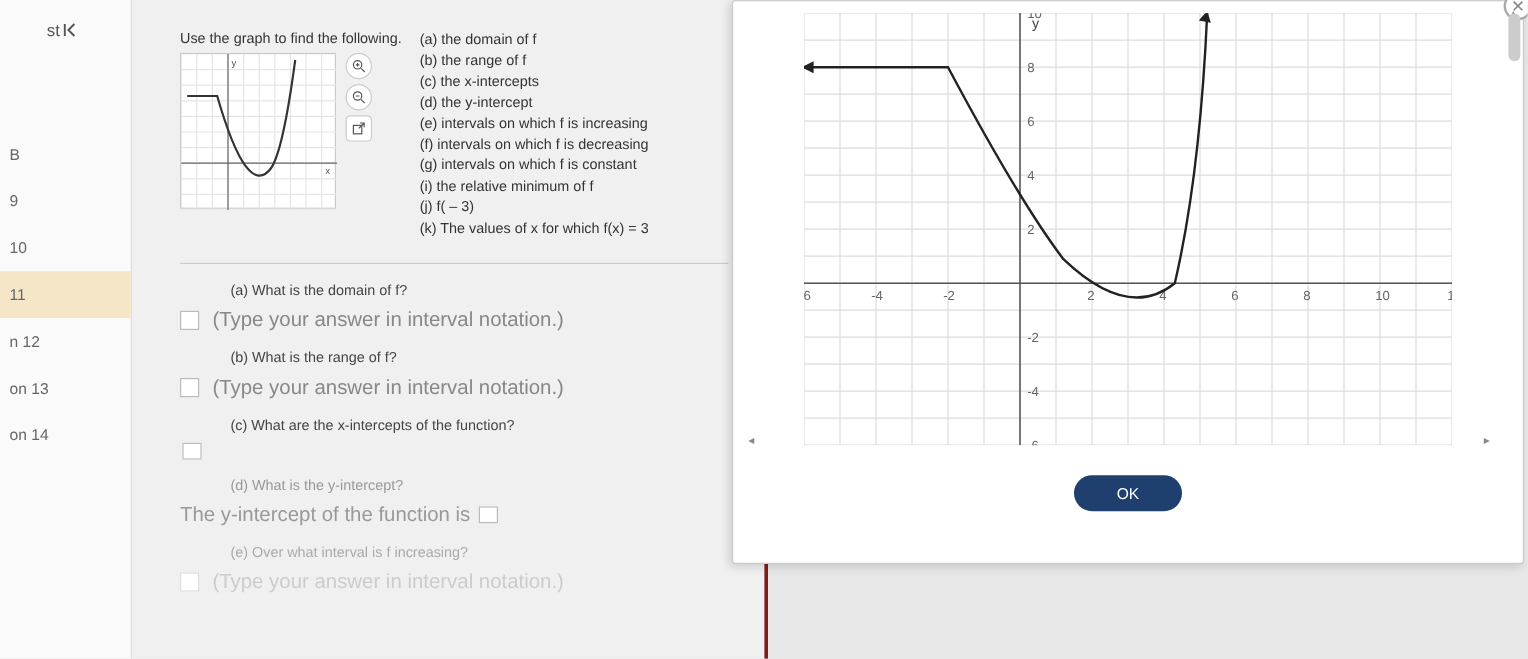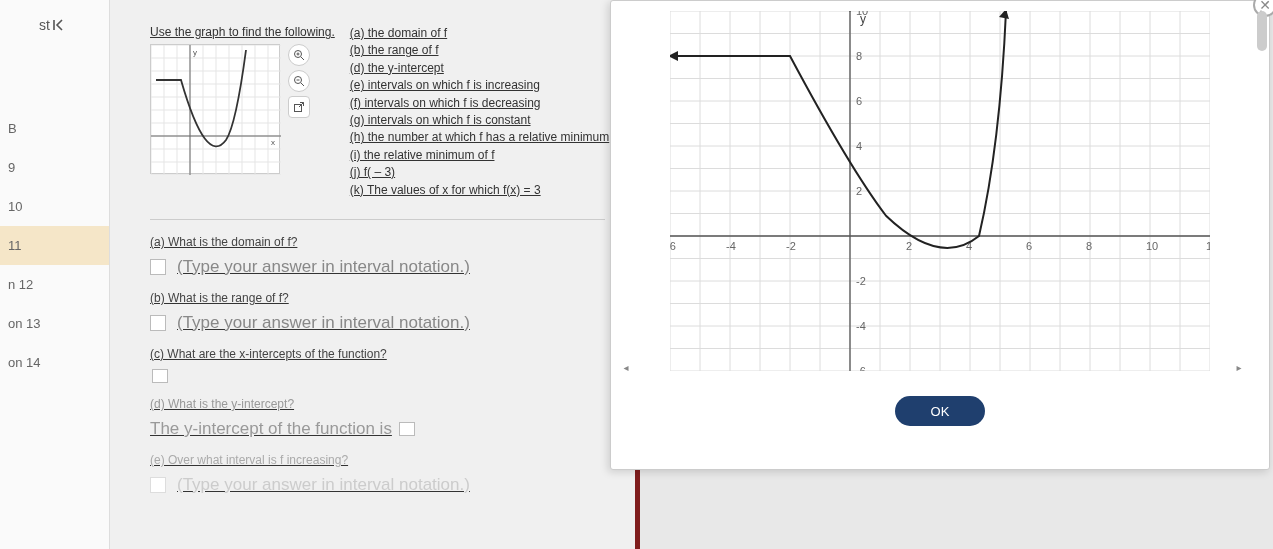--- a/index.html
+++ b/index.html
@@ -5,36 +5,36 @@
 * { box-sizing: border-box; margin: 0; padding: 0; }
 body { font-family: Arial, sans-serif; font-size: 12px; color: #333; background: #e8e8e8; width: 1273px; height: 549px; position: relative; overflow: hidden; }
 
 .left-nav { position: absolute; left: 0; top: 0; width: 110px; height: 100%; background: #fafafa; border-right: 1px solid #ddd; }
 .nav-header { padding: 15px 0 10px 5px; font-size: 14px; color: #555; display:flex; align-items:center; justify-content:center;}
 .collapse-icon { width: 20px; height: 20px; display:inline-flex; align-items:center; justify-content:center; margin-right:5px; }
 .nav-items { padding-top: 40px; }
 .nav-item { padding: 12px 8px; font-size: 13px; color: #666; cursor: pointer; }
 .nav-item.active { background: #f5e6c8; }
 
-.main-content { position: absolute; left: 110px; top: 0; width: 530px; height: 100%; background: #f0f0f0; overflow: hidden; border-right:5px solid #7f1d1d;text-decoration:underline;}
+.main-content { position: absolute; left: 110px; top: 0; width: 530px; height: 100%; background: #f0f0f0; overflow: hidden; border-right:3px solid #7f1d1d;}
 .scroll-hint { position:absolute; top:70px; right:4px; width:10px; height:10px; }
 .question-header { padding: 25px 30px 0 40px; display: flex; gap: 10px; }
 .instruction-text { font-size: 12px; color: #333; padding-bottom:5px; }
 .thumb-wrap { display: flex; align-items: flex-start; gap: 8px; }
 .mini-graph { width: 130px; height: 130px; background: #fff; border: 1px solid #ccc; position: relative; }
 .tool-col { display: flex; flex-direction: column; gap: 4px; }
 .tool-btn { width: 22px; height: 22px; border: 1px solid #ccc; border-radius: 50%; background: #fff; display: flex; align-items: center; justify-content: center; cursor: pointer; }
 .tool-btn.sq { border-radius: 4px; }
 .parts-list { font-size: 12px; color: #333; line-height: 1.45; padding-left:5px; flex:1;}
 .parts-list div { white-space: nowrap; }
 
 .divider { border-top: 1px solid #ccc; margin: 20px 30px 0 40px; }
 
 .answer-block { padding: 15px 30px 0 40px; color: #555; }
-.answer-block .q { font-size: 12px; color: #444; margin-bottom: 8px; }
+.answer-block .q { font-size: 12px; color: #444; margin-bottom: 8px; margin-left: 42px; }
 .answer-block .hint { font-size: 17px; color: #888; margin-bottom: 14px; display:flex; align-items:center; gap:5px;}
 .input-box { display: inline-block; width: 16px; height: 16px; border: 1px solid #bbb; background: #fff; vertical-align: middle; margin-right: 6px; }
 .inline-box { display:inline-block; width:16px; height:14px; border:1px solid #bbb; background:#fff; vertical-align:middle; margin:0 2px;}
 
 .popup { position: absolute; left: 610px; top: 0; width: 660px; height: 470px; background: #fff; border: 1px solid #ccc; border-radius: 3px; box-shadow: -2px 2px 8px rgba(0,0,0,0.15); }
 .popup-close { position: absolute; top: -8px; right: -8px; width: 24px; height: 24px; border-radius: 50%; border: 2px solid #aaa; background: #fff; display:flex; align-items:center; justify-content:center; color:#888; font-size:14px; cursor:pointer;}
 .big-graph { position: relative; width: 540px; height: 360px; margin: 10px auto 0; background: #fff; }
 .popup-scroll-v { position:absolute; right:2px; top:10px; width:12px; height:350px; }
 .scroll-thumb-v { position:absolute; right:0; top:0; width:10px; height:40px; background:#ccc; border-radius:5px;}
 .popup-scroll-h { position:absolute; left:10px; right:25px; bottom:95px; height:12px;}
@@ -130,25 +130,25 @@
                 <rect x="1.5" y="3.5" width="7" height="7" stroke="#555" fill="none"></rect>
                 <path d="M6 6 L10.5 1.5 M7 1.5h3.5v3.5" stroke="#555" fill="none"></path>
               </svg>
           </div>
         </div>
       </div>
     </div>
     <div class="parts-list" id="parts-list">
         <div>(a) the domain of f</div>
         <div>(b) the range of f</div>
+        <div>(c) the x-intercepts</div>
         <div>(d) the y-intercept</div>
         <div>(e) intervals on which f is increasing</div>
         <div>(f) intervals on which f is decreasing</div>
         <div>(g) intervals on which f is constant</div>
-        <div>(h) the number at which f has a relative minimum</div>
         <div>(i) the relative minimum of f</div>
         <div>(j) f( – 3)</div>
         <div>(k) The values of x for which f(x) = 3</div>
       </div>
   </div>
 
   <div class="divider"></div>
 
   <div class="answer-block">
     <div class="q">(a) What is the domain of f?</div>

